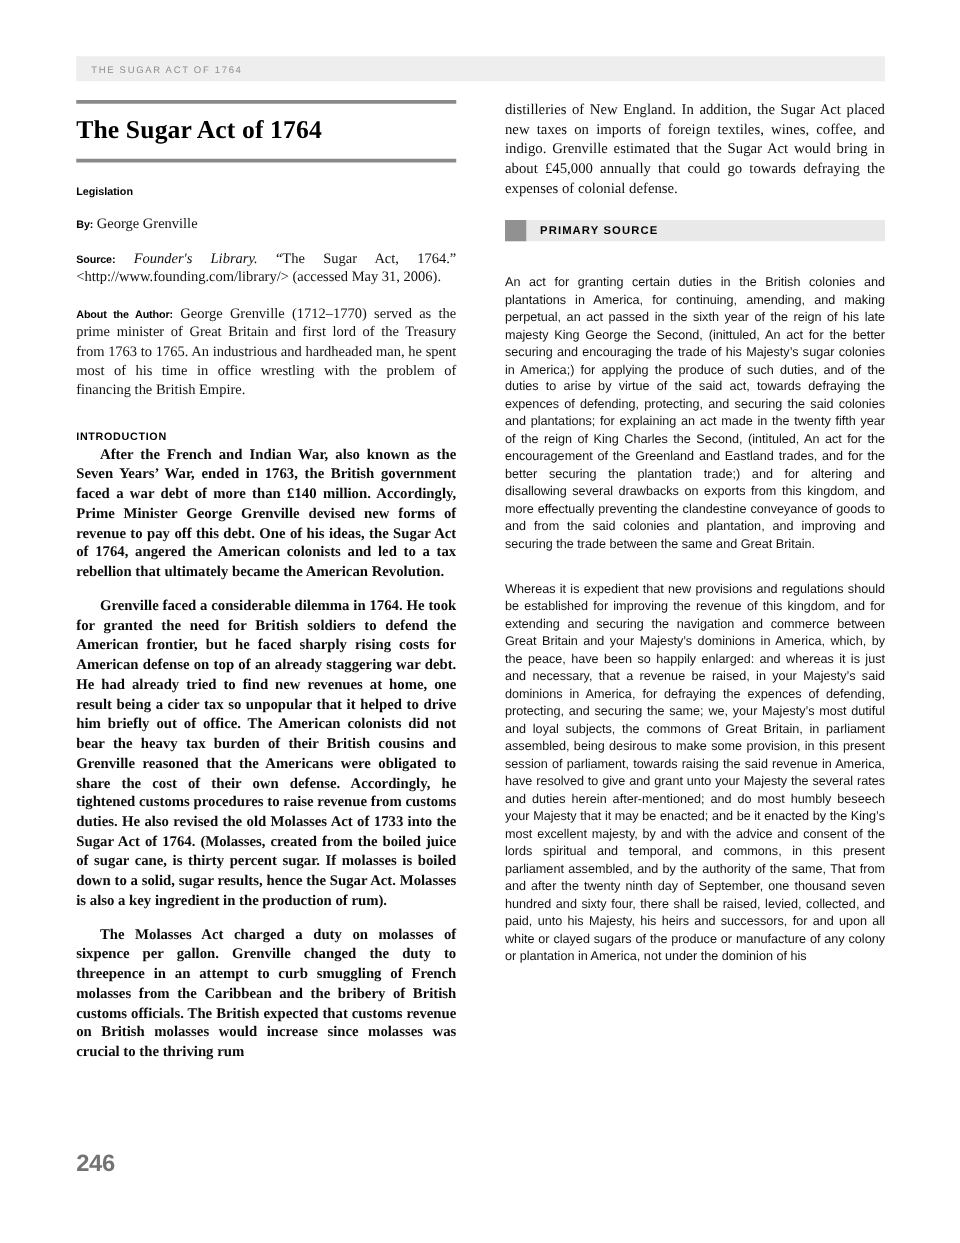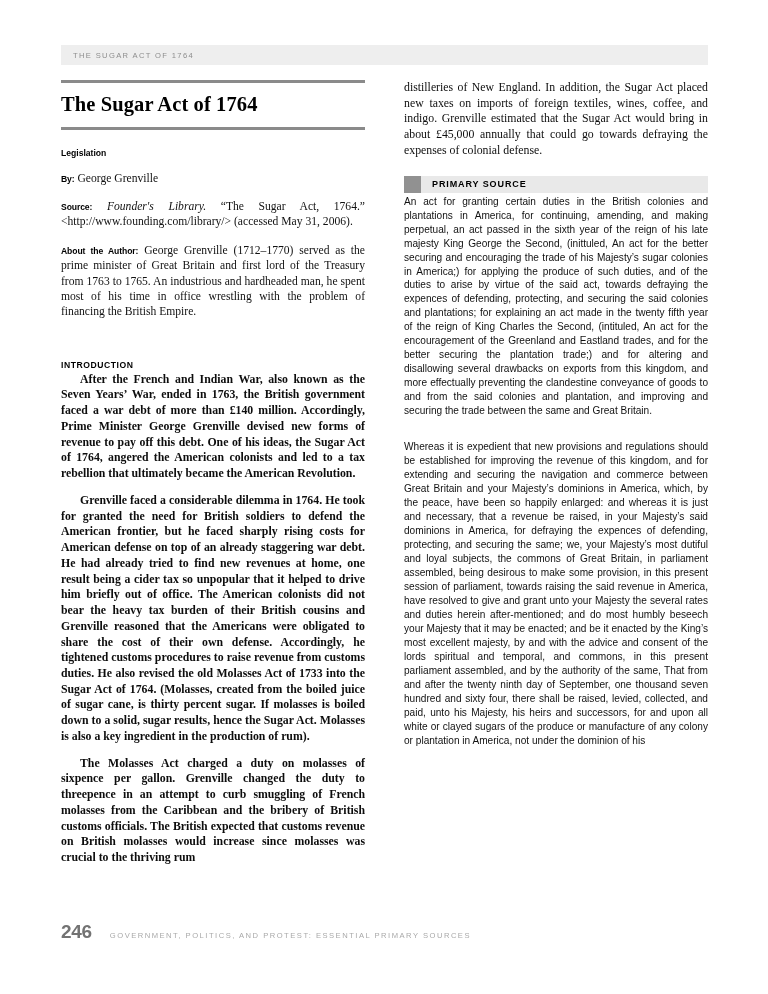--- a/index.html
+++ b/index.html
@@ -102,21 +102,21 @@
     color: #000;
   }
   .italic { font-style: italic; }
 
   
   .section-head {
     font-family: "Liberation Sans", sans-serif;
     font-weight: bold;
     font-size: 8.6px;
     letter-spacing: 0.55px;
-    margin-top: 40px;
+    margin-top: 24px;
     margin-bottom: 2px;
     color: #000;
   }
 
   
   .body-p {
     font-family: "Liberation Serif", serif;
     font-size: 11.8px;
     line-height: 1.335;
     text-align: justify;
@@ -130,21 +130,21 @@
   .body-p + .body-p { margin-top: 11px; }
 
   
   .ps-bar {
     position: relative;
     height: 17px;
     background: #e9e9e9;
     display: flex;
     align-items: center;
     margin-top: 17px;
-    margin-bottom: 2px;
+    margin-bottom: 27px;
   }
   .ps-swatch {
     width: 17px;
     height: 17px;
     background: #919191;
     flex: 0 0 auto;
   }
   .ps-label {
     font-family: "Liberation Sans", sans-serif;
     font-weight: bold;
@@ -257,16 +257,15 @@
       </div>
 
       <p class="src-p">An act for granting certain duties in the British colonies and plantations in America, for continuing, amending, and making perpetual, an act passed in the sixth year of the reign of his late majesty King George the Second, (inittuled, An act for the better securing and encouraging the trade of his Majesty’s sugar colonies in America;) for applying the produce of such duties, and of the duties to arise by virtue of the said act, towards defraying the expences of defending, protecting, and securing the said colonies and plantations; for explaining an act made in the twenty fifth year of the reign of King Charles the Second, (intituled, An act for the encouragement of the Greenland and Eastland trades, and for the better securing the plantation trade;) and for altering and disallowing several drawbacks on exports from this kingdom, and more effectually preventing the clandestine conveyance of goods to and from the said colonies and plantation, and improving and securing the trade between the same and Great Britain.</p>
       <p class="src-p">Whereas it is expedient that new provisions and regulations should be established for improving the revenue of this kingdom, and for extending and securing the navigation and commerce between Great Britain and your Majesty’s dominions in America, which, by the peace, have been so happily enlarged: and whereas it is just and necessary, that a revenue be raised, in your Majesty’s said dominions in America, for defraying the expences of defending, protecting, and securing the same; we, your Majesty’s most dutiful and loyal subjects, the commons of Great Britain, in parliament assembled, being desirous to make some provision, in this present session of parliament, towards raising the said revenue in America, have resolved to give and grant unto your Majesty the several rates and duties herein after-mentioned; and do most humbly beseech your Majesty that it may be enacted; and be it enacted by the King’s most excellent majesty, by and with the advice and consent of the lords spiritual and temporal, and commons, in this present parliament assembled, and by the authority of the same, That from and after the twenty ninth day of September, one thousand seven hundred and sixty four, there shall be raised, levied, collected, and paid, unto his Majesty, his heirs and successors, for and upon all white or clayed sugars of the produce or manufacture of any colony or plantation in America, not under the dominion of his</p>
     </div>
 
   </div>
 
   <div class="footer">
     <span class="folio">246</span>
-    <span class="footer-title">GOVERNMENT, POLITICS, AND PROTEST: ESSENTIAL PRIMARY SOURCES</span>
   </div>
 
 </div>
 
 </body></html>

